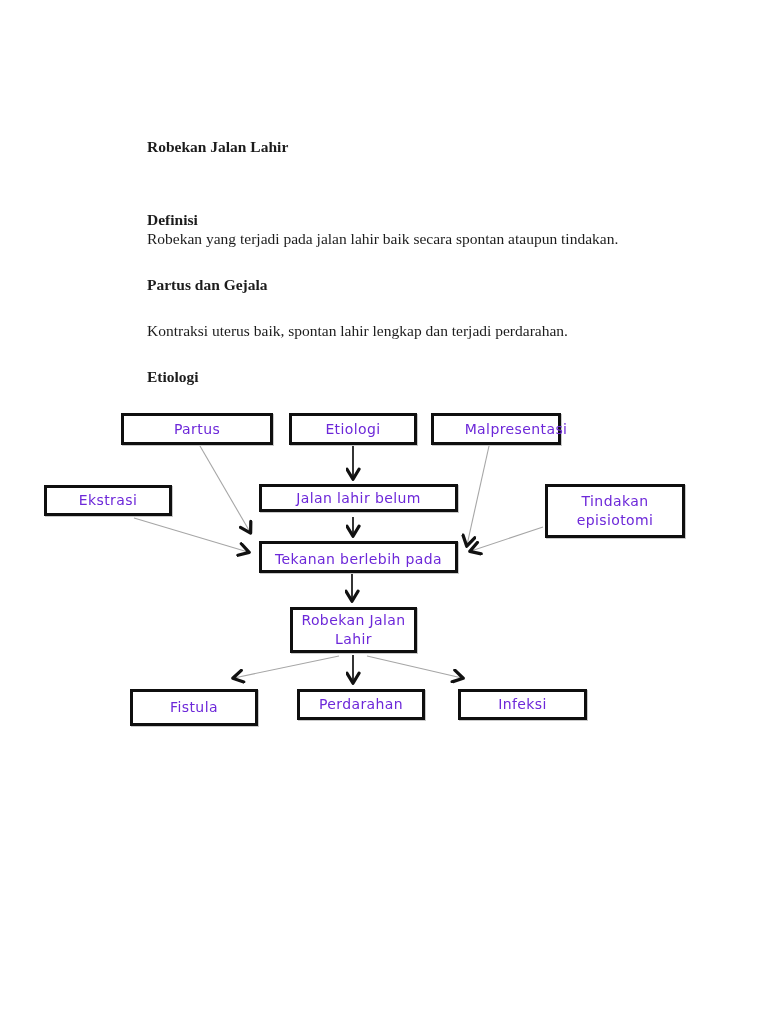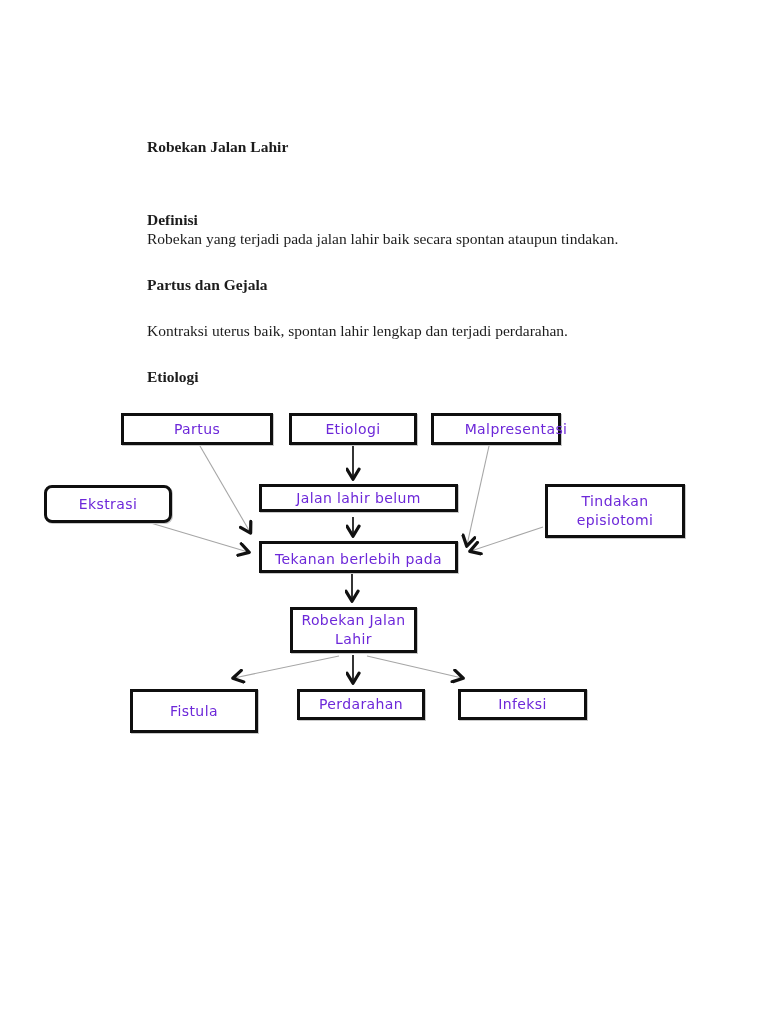--- a/index.html
+++ b/index.html
@@ -50,26 +50,26 @@
     font-family: "DejaVu Sans", "Liberation Sans", sans-serif;
     font-size: 14px;
     letter-spacing: 0.4px;
     color: #6d28d9;
     line-height: 1.35;
     padding: 1px 4px;
   }
   .n-partus        { left: 121px; top: 413px; width: 152px; height: 32px; }
   .n-primipara     { left: 289px; top: 413px; width: 128px; height: 32px; }
   .n-malpresentasi { left: 431px; top: 413px; width: 130px; height: 32px; padding-left: 44px; }
-  .n-ekstrasi      { left:  44px; top: 485px; width: 128px; height: 38px; border-radius: 8px; }
+  .n-ekstrasi      { left:  44px; top: 485px; width: 128px; height: 31px; }
   .n-jalan         { left: 259px; top: 484px; width: 199px; height: 28px; }
   .n-tindakan      { left: 545px; top: 484px; width: 140px; height: 54px; }
   .n-tekanan       { left: 259px; top: 541px; width: 199px; height: 32px; align-items: flex-end; }
   .n-robekan       { left: 290px; top: 607px; width: 127px; height: 46px; }
-  .n-fistula       { left: 130px; top: 689px; width: 128px; height: 44px; }
+  .n-fistula       { left: 130px; top: 689px; width: 128px; height: 37px; }
   .n-perdarahan    { left: 297px; top: 689px; width: 128px; height: 31px; }
   .n-infeksi       { left: 458px; top: 689px; width: 129px; height: 31px; }
 </style>
 </head>
 <body>
 
 <div class="page">
 
   <div class="doc-line doc-heading t-title">Robekan Jalan Lahir</div>
   <div class="doc-line doc-heading t-def-h">Definisi</div>

